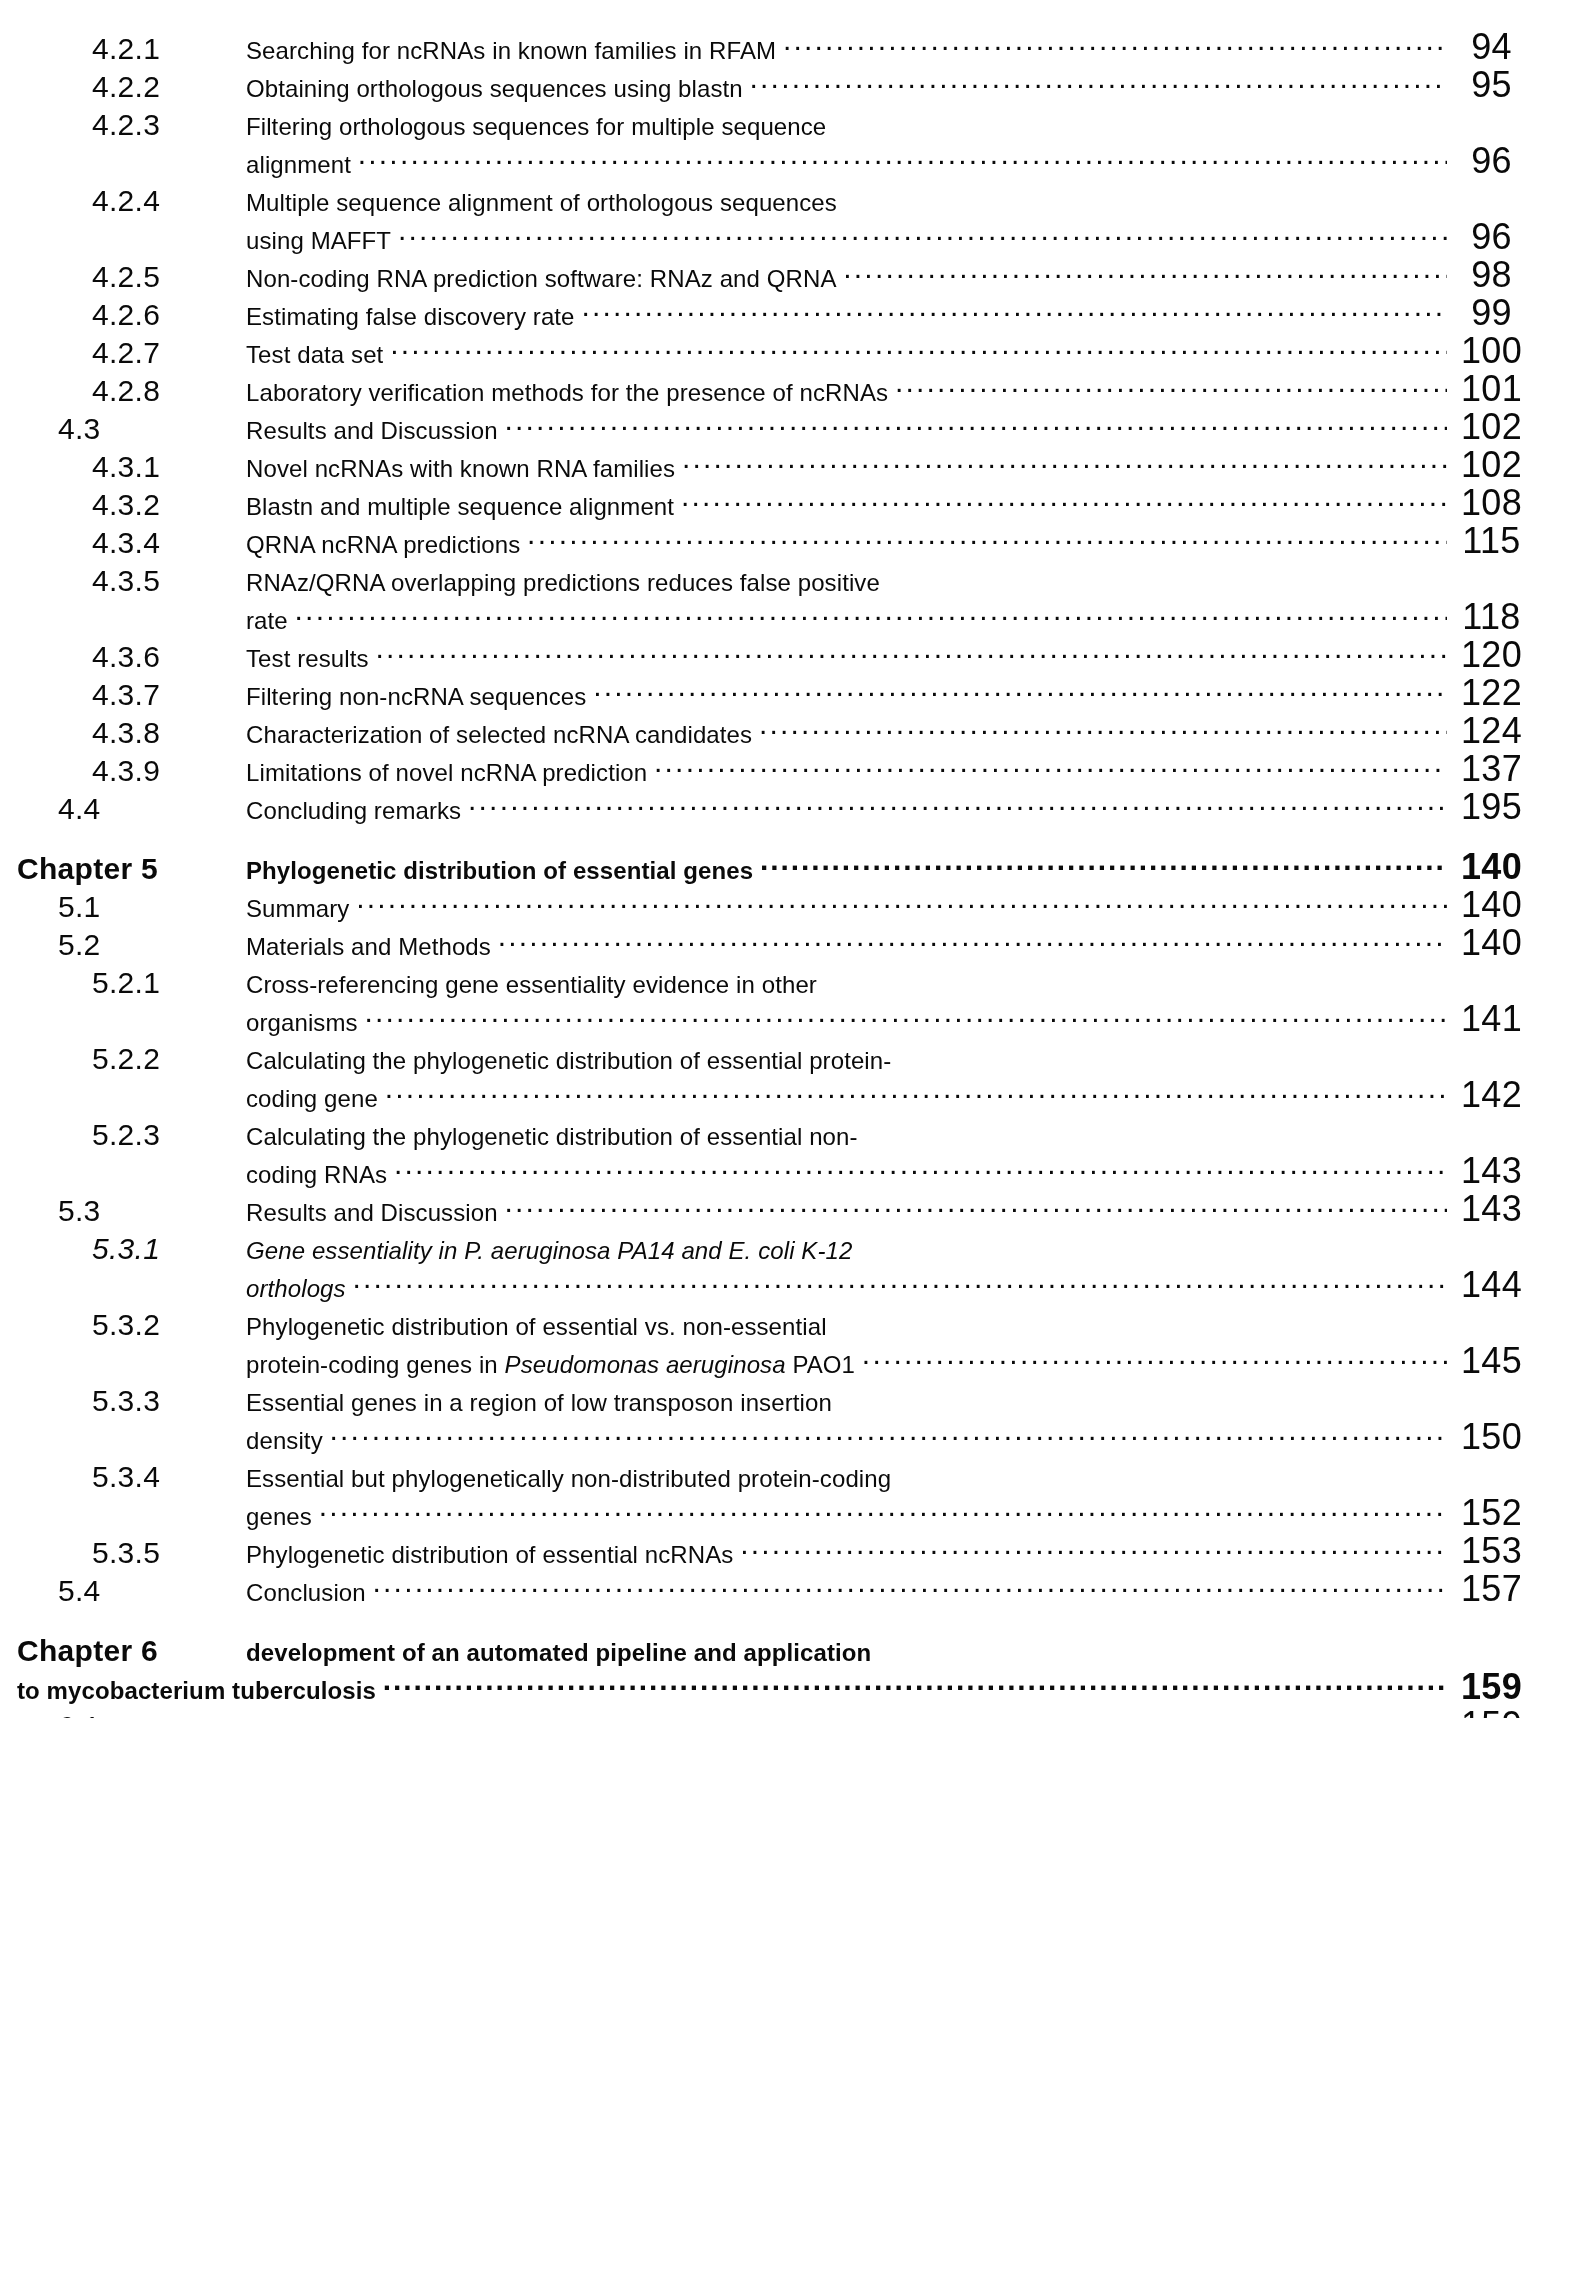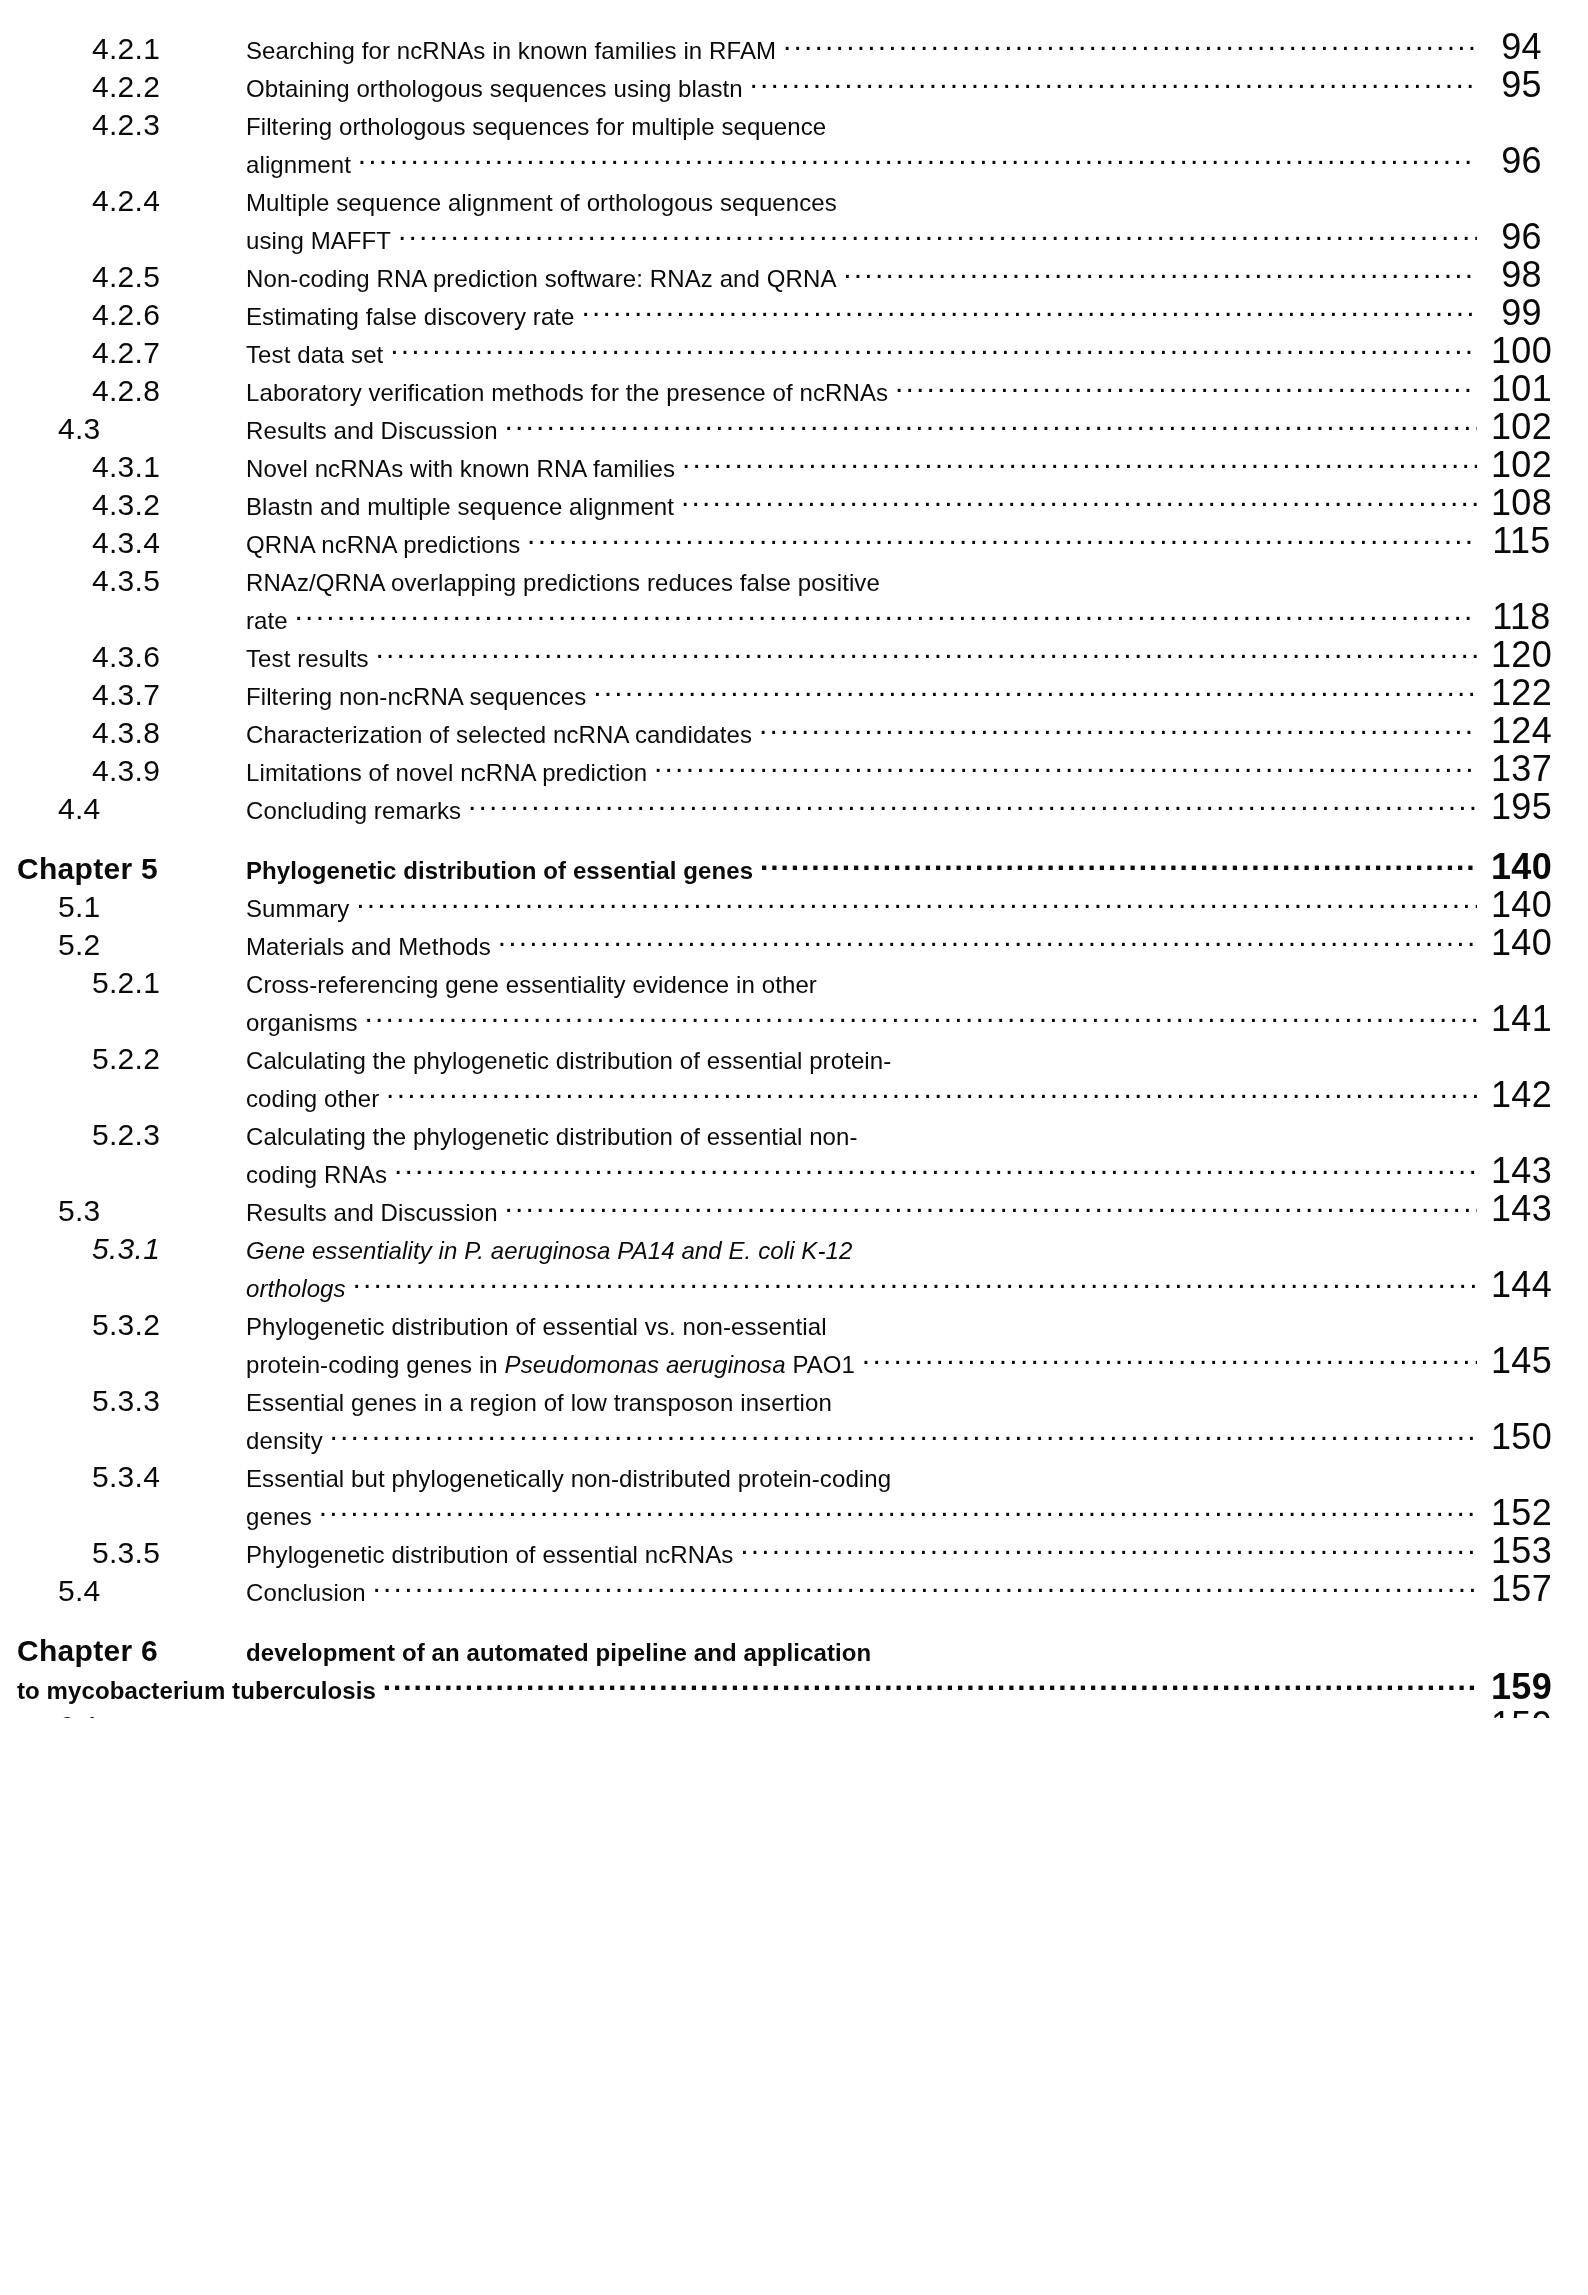--- a/index.html
+++ b/index.html
@@ -21,21 +21,21 @@
     width: 1589px;
     padding-top: 20.5px;
     box-sizing: border-box;
   }
 
   
   .entry {
     display: block;
     position: relative;
     padding-left: 17px;
-    padding-right: 28px;
+    padding-right: 58px;
   }
 
   .line {
     display: flex;
     align-items: baseline;
     height: 38px;
     line-height: 38px;
     white-space: nowrap;
   }
 
@@ -312,21 +312,21 @@
     </div>
     <div class="entry lvl-3">
       <div class="line">
         <span class="num">5.2.2</span>
         <span class="title">Calculating the phylogenetic distribution of essential protein-</span>
         <span class="dots" style="visibility: hidden;"></span>
         <span class="pageno"></span>
       </div>
       <div class="line cont">
         <span class="num"></span>
-        <span class="title">coding other</span>
+        <span class="title">coding gene</span>
         <span class="dots"></span>
         <span class="pageno">142</span>
       </div>
     </div>
     <div class="entry lvl-3">
       <div class="line">
         <span class="num">5.2.3</span>
         <span class="title">Calculating the phylogenetic distribution of essential non-</span>
         <span class="dots" style="visibility: hidden;"></span>
         <span class="pageno"></span>

